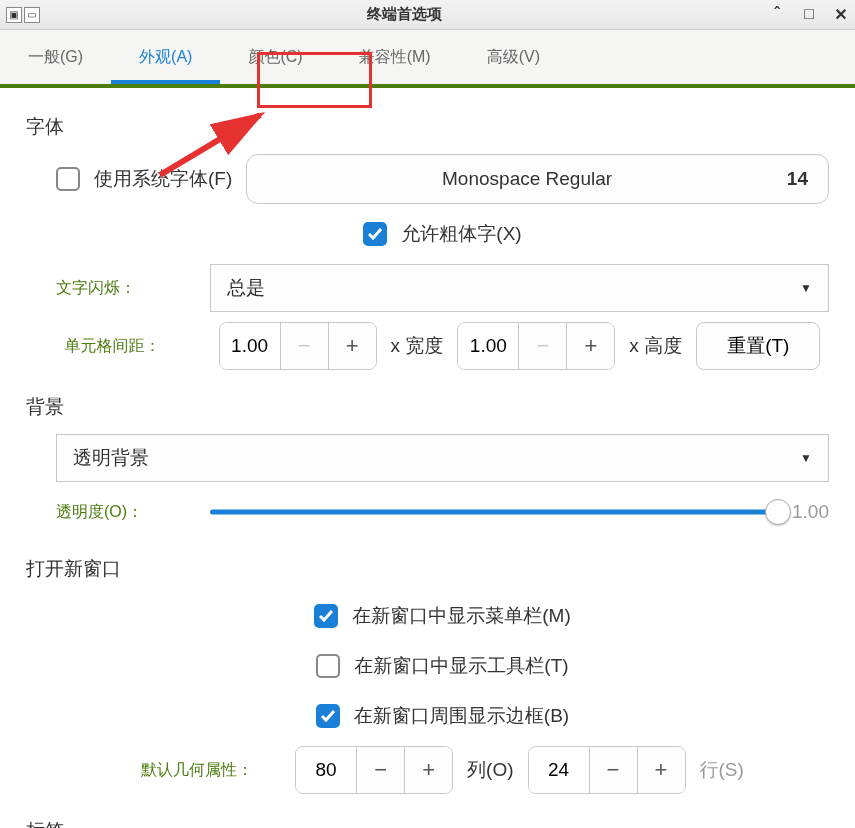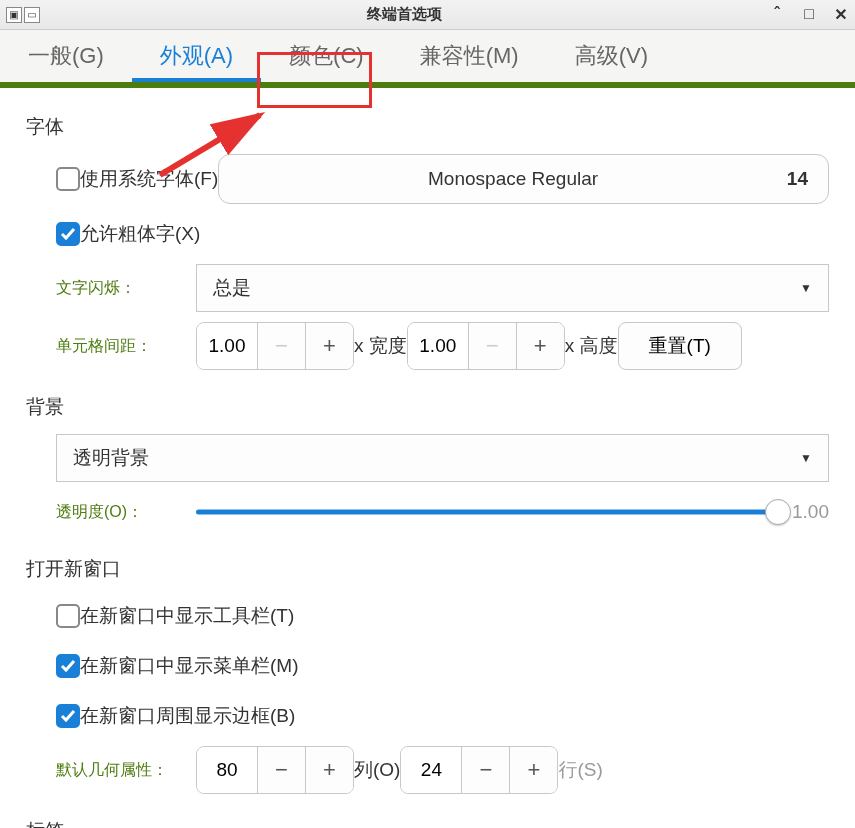--- a/index.html
+++ b/index.html
@@ -5,28 +5,28 @@
 * { box-sizing: border-box; margin: 0; padding: 0; font-family: sans-serif; }
 body { background: #fff; width: 855px; height: 828px; overflow: hidden; position: relative; }
 
 .titlebar { height: 30px; background: linear-gradient(#f2f2f2,#e8e8e8); border-bottom:1px solid #ccc; display:flex; align-items:center; padding:0 6px; font-size:15px; color:#333;}
 .titlebar .tl-icons { display:flex; gap:2px; }
 .titlebar .tl-icon { width:16px; height:16px; border:1px solid #888; background:#fff; font-size:10px; display:flex;align-items:center;justify-content:center;}
 .titlebar .title { flex:1; text-align:center; font-weight:600;}
 .titlebar .win-btns { display:flex; gap:16px; font-size:16px; font-weight:bold; color:#333;}
 .titlebar .win-btn { cursor:pointer; width:16px; text-align:center;}
 
-.tabs { display:flex; height:58px; background:#f5f5f4; border-bottom:6px solid #4d7c0f; font-size:22px; color:#666; }
+.tabs { display:flex; height:58px; background:#f5f5f4; border-bottom:4px solid #4d7c0f; font-size:16px; color:#666; }
 .tab { padding:0 28px; display:flex; align-items:center; cursor:pointer; position:relative;}
 .tab.active { color:#1a7fd6; }
 .tab.active::after { content:""; position:absolute; bottom:0; left:0; right:0; height:4px; background:#1a7fd6;}
 
 .content { padding:20px 26px 0 26px; font-size:19px; color:#333;}
 .section-title { font-weight:normal; margin:6px 0 14px 0; font-size:19px;}
-.row { display:flex; align-items:center; margin:10px 0 10px 30px; min-height:40px;}
+.row { display:flex; align-items:center; margin:10px 0 10px 30px; gap:14px; min-height:40px;justify-content:center;}
 
 .checkbox { width:24px; height:24px; border:2px solid #888; border-radius:5px; background:#fff; display:inline-flex; align-items:center; justify-content:center; flex-shrink:0;}
 .checkbox.checked { background:#1a7fd6; border-color:#1a7fd6;}
 .checkbox.checked svg { display:block;}
 .checkbox svg { display:none; width:16px; height:16px; fill:none; stroke:#fff; stroke-width:3;}
 
 .font-btn { flex:1; height:50px; border:1px solid #c8c8c8; border-radius:12px; background:#fdfdfd; display:flex; align-items:center; padding:0 20px; font-size:19px; font-family: monospace; cursor:pointer;}
 .font-btn .fname { flex:1; text-align:center;}
 .font-btn .fsize { font-weight:bold;}
 
@@ -140,30 +140,30 @@
         <div class="slider-track"></div>
         <div class="slider-thumb"></div>
       </div>
       <span class="faded">1.00</span>
     </div>
   </div>
 
   <div class="section-title" style="margin-top:24px">打开新窗口</div>
 
   <div class="row">
-    <span class="checkbox"></span>
-    <span>在新窗口中显示工具栏(T)</span>
-  </div>
-  <div class="row">
     <span class="checkbox checked">
         <svg viewBox="0 0 16 16">
           <path d="M2 8 L6 12 L14 3"></path>
         </svg>
       </span>
     <span>在新窗口中显示菜单栏(M)</span>
+  </div>
+  <div class="row">
+    <span class="checkbox"></span>
+    <span>在新窗口中显示工具栏(T)</span>
   </div>
   <div class="row">
     <span class="checkbox checked">
         <svg viewBox="0 0 16 16">
           <path d="M2 8 L6 12 L14 3"></path>
         </svg>
       </span>
     <span>在新窗口周围显示边框(B)</span>
   </div>
 

